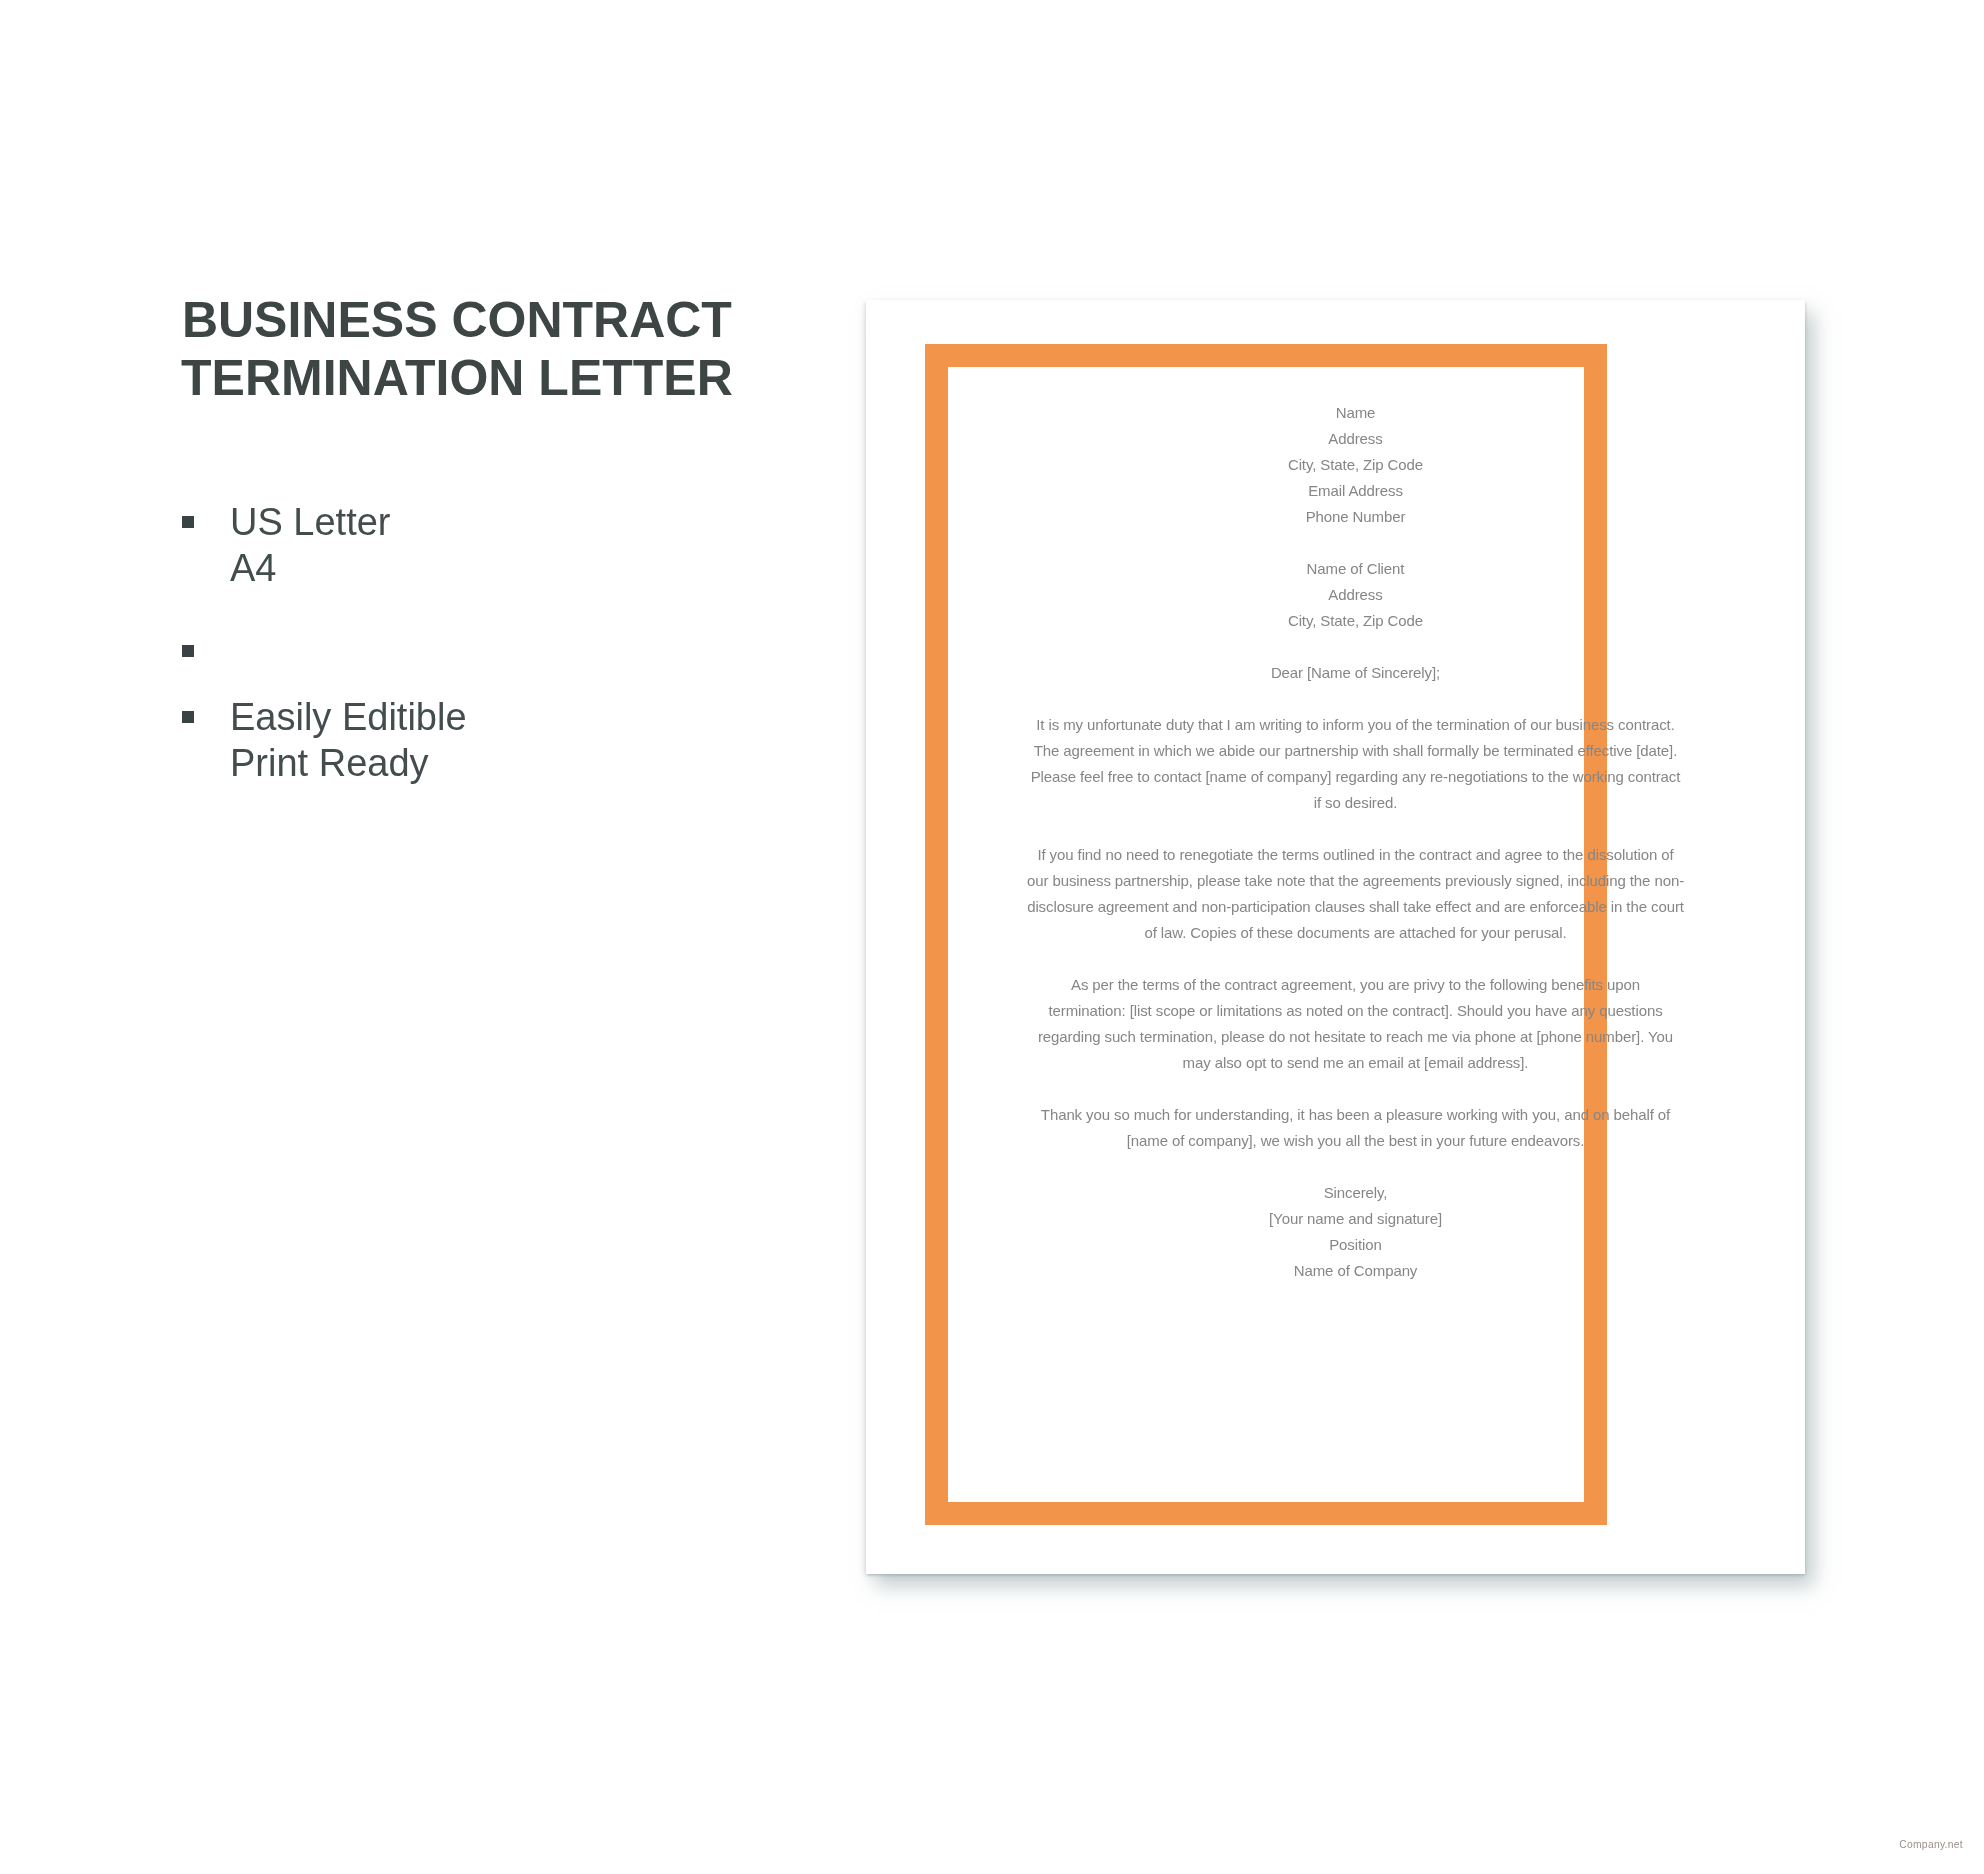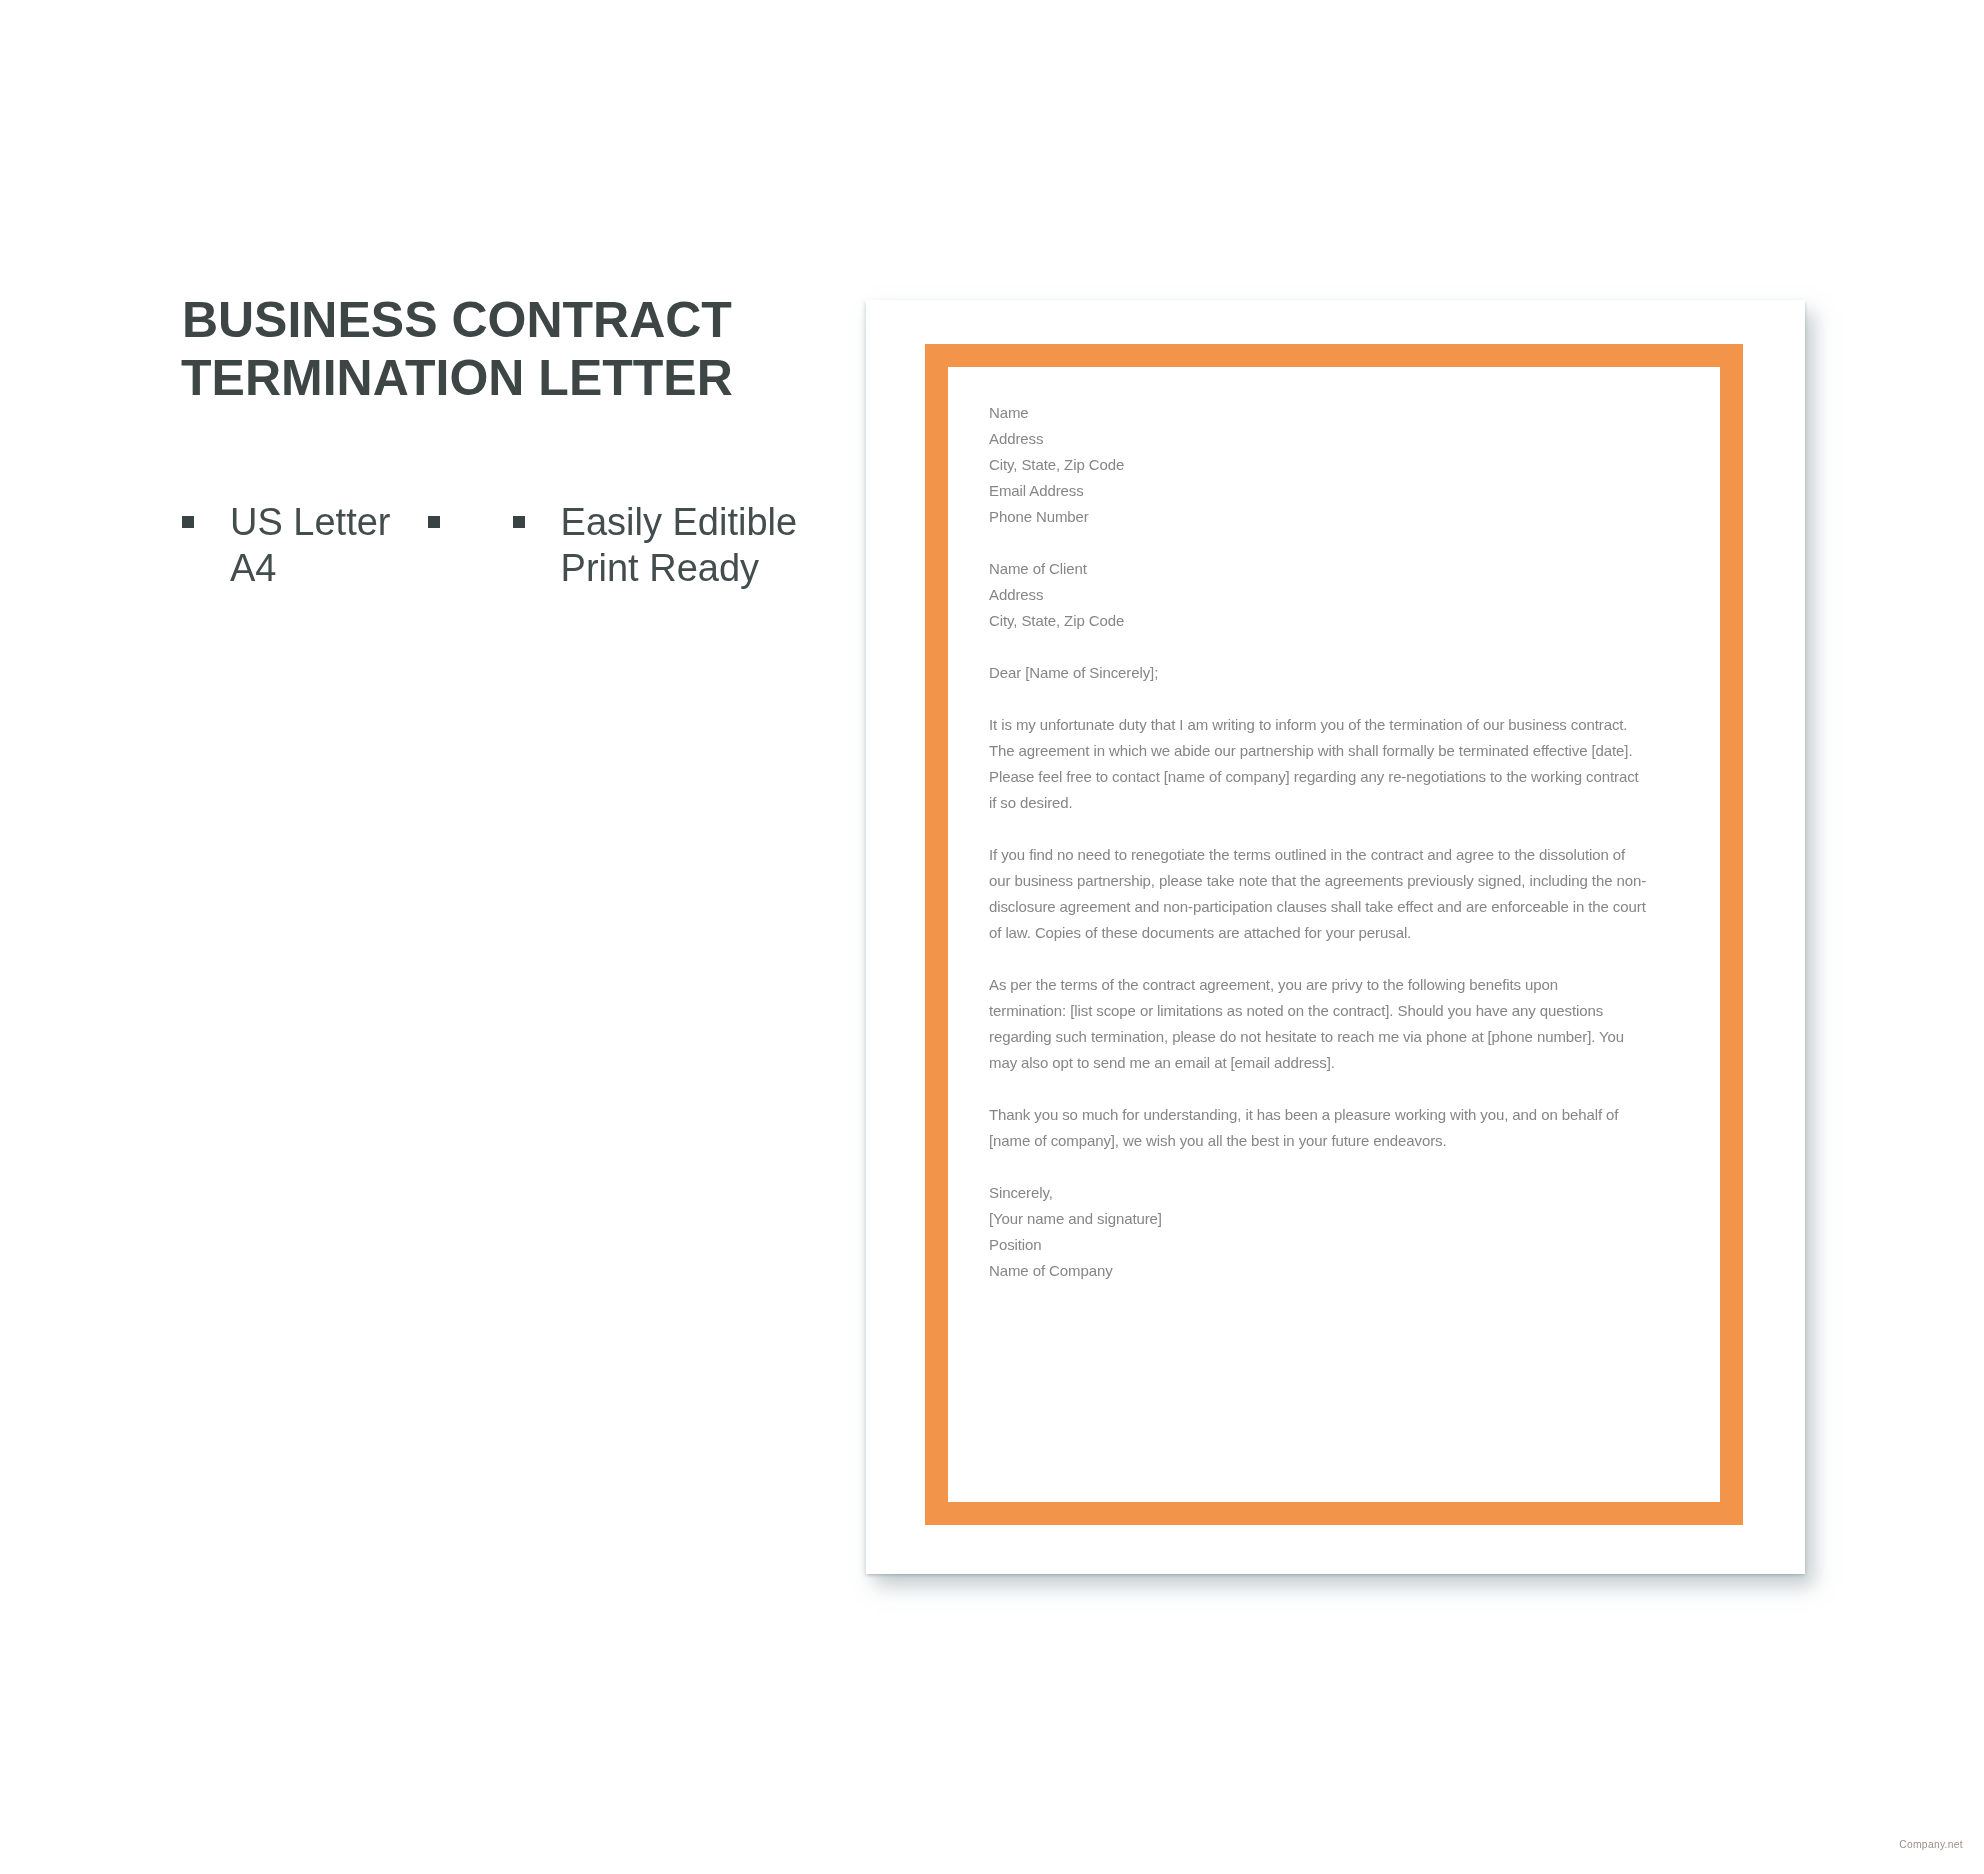--- a/index.html
+++ b/index.html
@@ -27,21 +27,21 @@
     text-align: center;
   }
   .feature-list {
     position: absolute;
     left: 182px;
     top: 499px;
     margin: 0;
     padding: 0;
     list-style: none;
     display: flex;
-    flex-direction: row;
+    flex-direction: column;
     gap: 37px;
   }
   .feature-item {
     display: flex;
     align-items: flex-start;
   }
   .bullet-square {
     flex: 0 0 auto;
     width: 12px;
     height: 12px;
@@ -66,25 +66,26 @@
     background: #ffffff;
     box-shadow:
       1.1px 1.6px 2.7px rgba(125, 140, 146, 0.45),
       8.7px 12px 18.5px rgba(140, 156, 160, 0.50),
       -1.6px 1.6px 4.9px rgba(145, 157, 162, 0.25);
   }
   .letter-frame {
     position: absolute;
     left: 59px;
     top: 44px;
-    width: 818px;
+    width: 682px;
     height: 1181px;
     box-sizing: border-box;
     border: 23px solid var(--accent-orange, #f29449);
     background: #ffffff;
+    text-align: center;
   }
   .letter-content {
     position: absolute;
     inset: 0;
     padding: 33px 0 0 41px;
     display: flex;
     flex-direction: column;
     gap: 26px;
     font-size: 15px;
     line-height: 26px;

